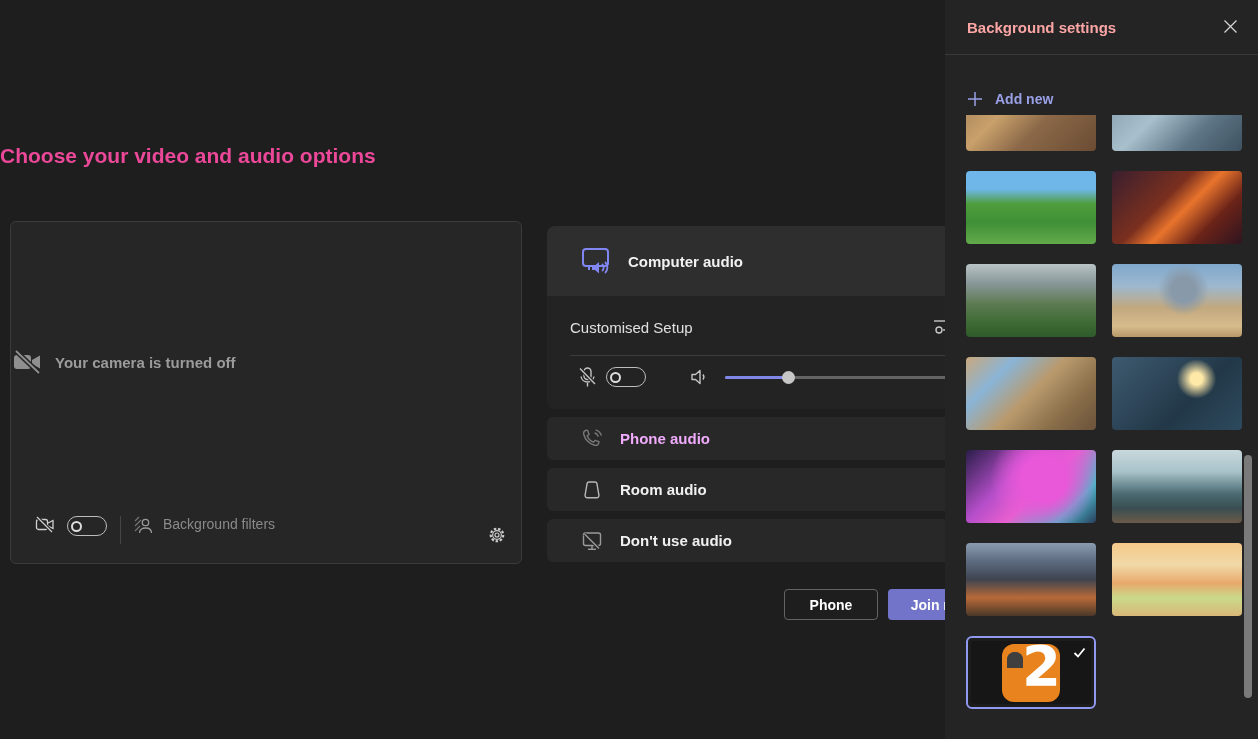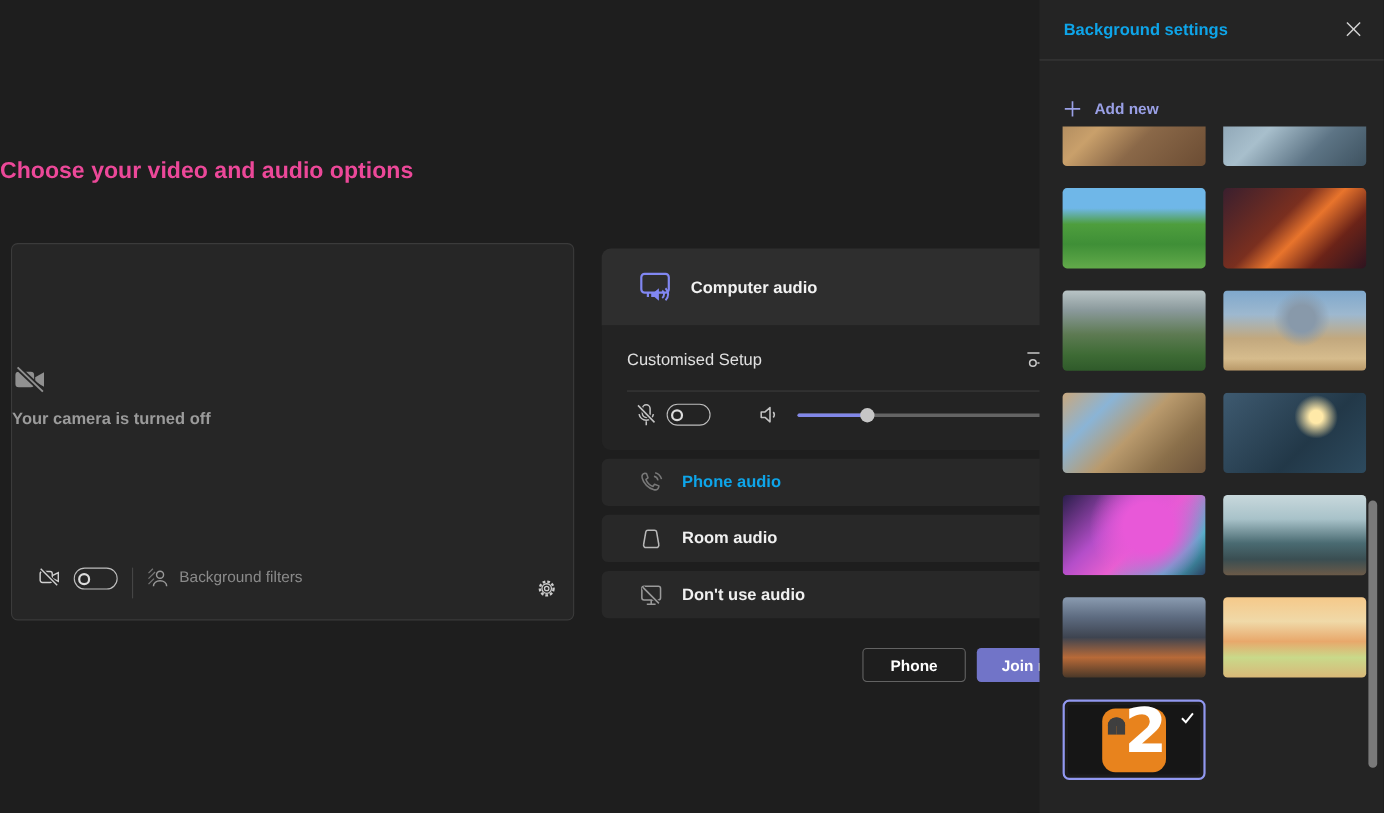--- a/index.html
+++ b/index.html
@@ -6,22 +6,22 @@
   body { background:#000; }
   .screen { position:relative; width:1258px; height:739px; background:#1e1e1e;
             font-family:"Liberation Sans", sans-serif; overflow:hidden; color:#fff; }
 
   
   .page-title { position:absolute; top:144px; left:0; width:995px; text-align:left;
                 font-size:21px; font-weight:700; color:#ec4899; }
 
   .preview-card { position:absolute; left:10px; top:221px; width:512px; height:343px;
                   background:#262626; border:1px solid #3b3b3b; border-radius:6px; }
-  .preview-center { position:absolute; left:0; right:0; top:108px; display:flex;
-                    flex-direction:column; align-items:flex-start; gap:12px; }
+  .preview-center { position:absolute; left:0; right:0; top:125px; display:flex;
+                    flex-direction:row; align-items:center; gap:12px; }
   .preview-status { font-size:15px; font-weight:700; color:#9b9b9b; }
 
   .preview-bar { position:absolute; left:24px; right:14px; bottom:9px; height:38px;
                  display:flex; }
   .vdivider { width:1px; height:28px; background:#454545; margin:0 13px; }
   .bar-label { font-size:14px; color:#8a8a8a; margin-left:10px; }
   .gear-wrap { margin-left:auto; display:flex; align-items:center; cursor:pointer; }
 
   .toggle { width:40px; height:20px; border:1px solid #bdbdbd; border-radius:11px;
             display:flex; align-items:center; margin-left:12px; cursor:pointer; }
@@ -44,33 +44,33 @@
 
   .slider { position:relative; width:250px; height:3px; background:#646464;
             border-radius:2px; margin-left:16px; cursor:pointer; }
   .slider-fill { position:absolute; left:0; top:0; height:3px; background:#8187e8; border-radius:2px; }
   .slider-thumb { position:absolute; top:-5px; width:13px; height:13px; border-radius:50%;
                   background:#c6c6c6; }
 
   .option-card { height:43px; background:#282828; border-radius:6px; margin-top:8px;
                  display:flex; align-items:center; padding-left:33px; cursor:pointer; }
   .option-card .label { font-size:15px; font-weight:700; color:#f0f0f0; margin-left:16px; }
-  .option-card.disabled .label { color:#0ea5e9; }
+  .option-card.disabled .label { color:#f0abfc; }
 
   .btn { position:absolute; top:589px; height:31px; border-radius:4px; font-size:14px;
          font-weight:700; font-family:"Liberation Sans",sans-serif; color:#fff;
          display:flex; align-items:center; justify-content:center; cursor:pointer; }
   .btn-cancel { left:784px; width:94px; background:transparent; border:1px solid #636363; }
   .btn-join   { left:888px; width:106px; background:#7174c8; border:none; }
 
   
   .panel { position:absolute; left:945px; top:0; width:313px; height:739px;
            background:#242424; z-index:5; }
   .panel-header { position:relative; height:55px; border-bottom:1px solid #3a3a3a; }
-  .panel-title { position:absolute; left:22px; top:19px; font-size:15px; font-weight:700; color:#0ea5e9; }
+  .panel-title { position:absolute; left:22px; top:19px; font-size:15px; font-weight:700; color:#fca5a5; }
   .panel-close { position:absolute; right:20px; top:19px; cursor:pointer; }
 
   .add-new { position:absolute; left:22px; top:79px; display:flex; align-items:center;
              gap:12px; cursor:pointer;margin-top:12px; }
   .add-new span { font-size:14px; font-weight:700; color:#9aa0e6; }
 
   .thumbs-viewport { position:absolute; left:0; top:115px; right:0; bottom:0; overflow:hidden; }
   .thumbs-grid { position:absolute; left:21px; top:-37px; display:grid;
                  grid-template-columns:130px 130px; column-gap:16px; row-gap:20px; }
   .thumb { width:130px; height:73px; border-radius:4px; cursor:pointer; }

